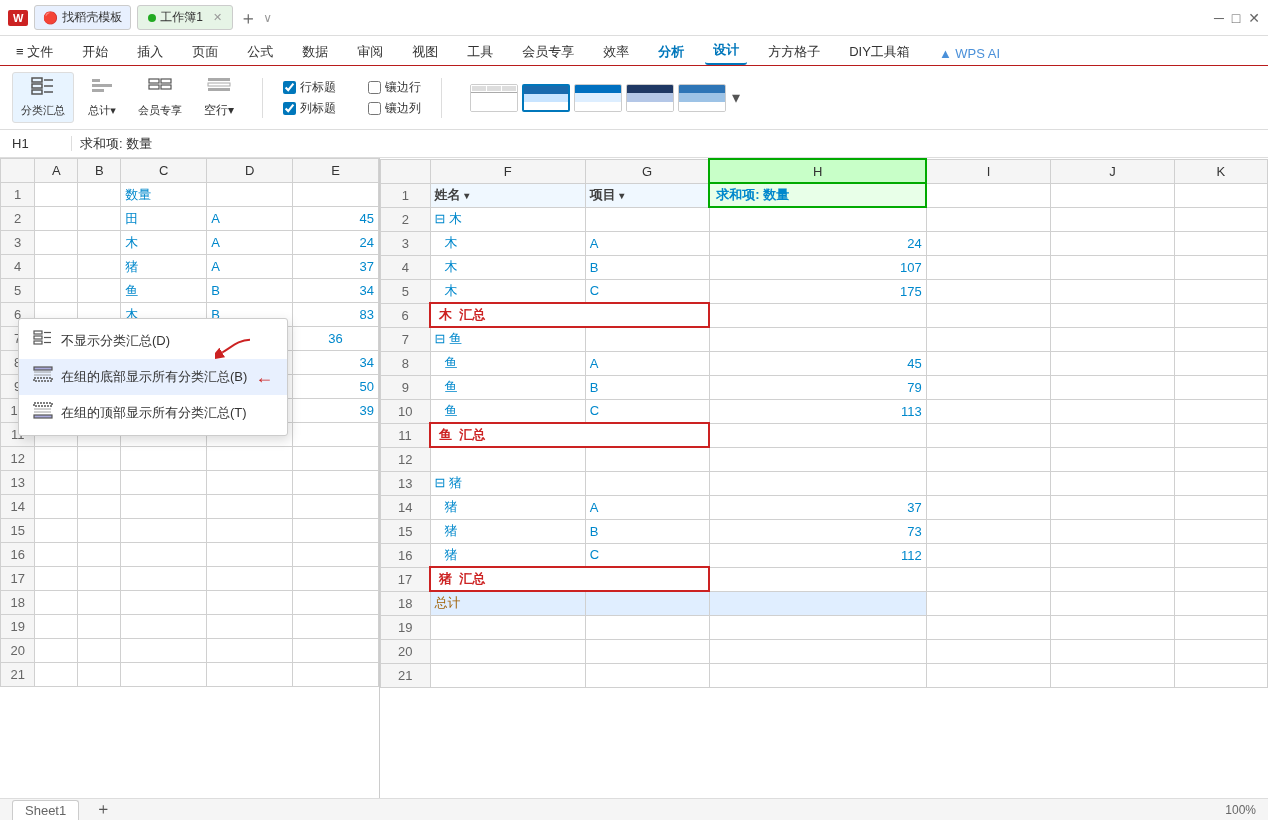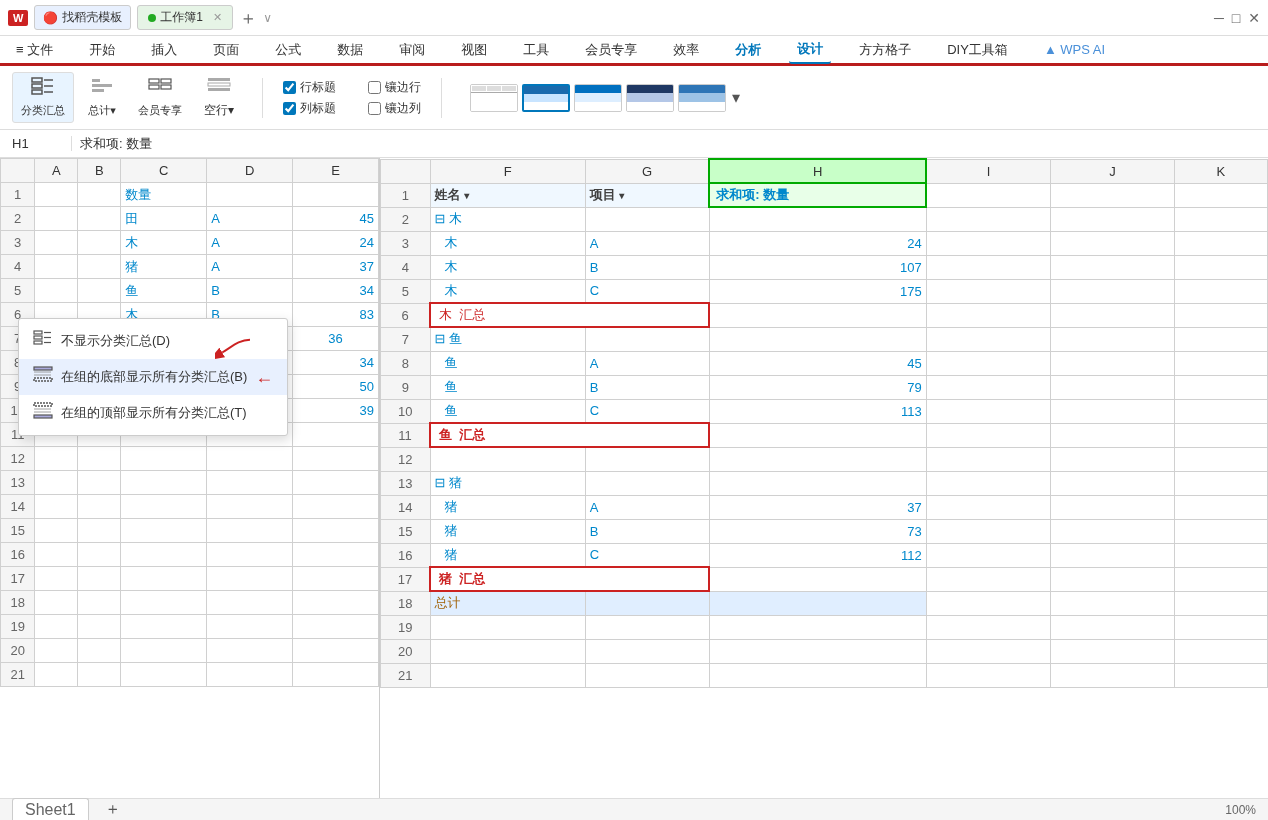--- a/index.html
+++ b/index.html
@@ -13,22 +13,22 @@
     .title-bar-left { display: flex; align-items: center; gap: 6px; }
     .wps-logo { background: #cc2222; color: #fff; font-size: 11px; font-weight: bold; padding: 2px 5px; border-radius: 2px; }
     .find-template { background: #e8f0fe; color: #333; font-size: 12px; padding: 3px 8px; border-radius: 3px; border: 1px solid #ccc; display: flex; align-items: center; gap: 4px; }
     .tab-item { display: flex; align-items: center; gap: 4px; background: #e6f4e6; border: 1px solid #ccc; border-radius: 3px; padding: 3px 10px; font-size: 12px; color: #333; }
     .tab-item .dot { width: 8px; height: 8px; background: #2a2; border-radius: 50%; }
     .title-bar-right { margin-left: auto; display: flex; gap: 8px; }
     .add-btn { font-size: 18px; color: #666; cursor: pointer; }
 
     
     .menu-bar {
-      display: flex; align-items: center; background: #fff; height: 30px;
-      border-bottom: 3px solid #b91c1c; padding: 0 8px; gap: 20px;
+      display: flex; align-items: flex-end; background: #fff; height: 30px;
+      border-bottom: 1px solid #b91c1c; padding: 0 8px; gap: 13px;
     }
     .menu-item { padding: 4px 8px; font-size: 13px; color: #333; cursor: pointer; border-radius: 3px; }
     .menu-item.active-analyze { color: #07b; font-weight: bold; }
     .menu-item.active-design { color: #07b; font-weight: bold; border-bottom: 2px solid #07b; }
 
     
     .toolbar {
       display: flex; align-items: center; background: #fff; padding: 6px 12px;
       border-bottom: 1px solid #ddd; gap: 16px;
     }
@@ -129,21 +129,21 @@
       left: 215px;
       width: 40px;
       height: 30px;
       z-index: 200;
     }
 
     .bottom-bar {
       display: flex; align-items: center; background: #f5f5f5; height: 22px;
       border-top: 1px solid #ddd; padding: 0 12px; font-size: 12px; color: #666; gap: 16px;
     }
-    .sheet-tab { padding: 2px 12px; background: #fff; border: 1px solid #ccc; border-bottom: none; border-radius: 3px 3px 0 0; font-size: 16px; text-align: center; }
+    .sheet-tab { padding: 2px 12px; background: #fff; border: 1px solid #ccc; border-bottom: none; border-radius: 3px 3px 0 0; font-size: 13px; text-align: center; }
 
     .page-wrapper { display: flex; flex-direction: column; height: 820px; width: 1268px; background: #fff; }
     .content-area { display: flex; flex: 1; overflow: hidden; }
   </style>
 </head>
 <body>
 
 <div class="page-wrapper">
 
   <div class="title-bar">
@@ -561,21 +561,21 @@
             <td class="pivot-label" style="text-align:left; padding-left:14px;">木</td>
             <td class="pivot-label" style="text-align:left;">C</td>
             <td class="pivot-num">175</td>
             <td></td>
             <td></td>
             <td></td>
           </tr>
 
           <tr>
             <td class="row-num">6</td>
-            <td colspan="2" style="border:2px solid #cc2222; color:#cc2222; font-weight:normal; text-align:left; padding-left:8px;">木 &nbsp;汇总</td>
+            <td colspan="2" style="border:2px solid #cc2222; color:#cc2222; font-weight:bold; text-align:left; padding-left:8px;">木 &nbsp;汇总</td>
             <td></td>
             <td></td>
             <td></td>
             <td></td>
           </tr>
 
           <tr>
             <td class="row-num">7</td>
             <td class="pivot-label" style="text-align:left; padding-left:4px;">⊟ 鱼</td>
             <td></td>

